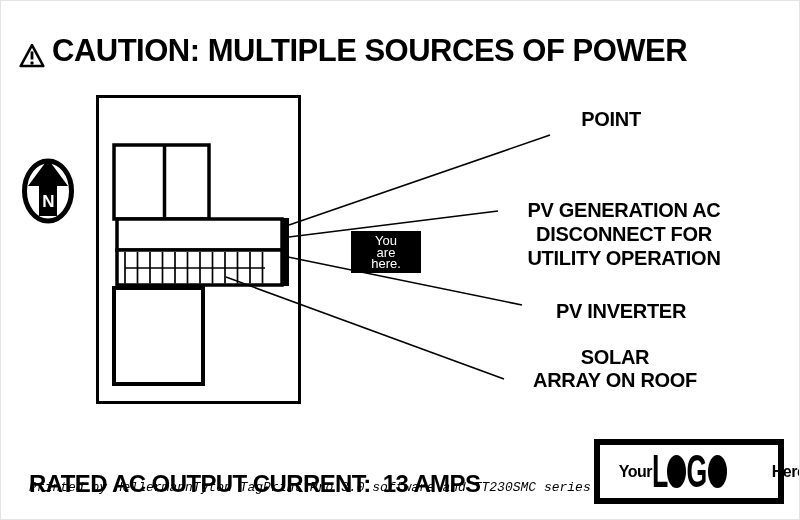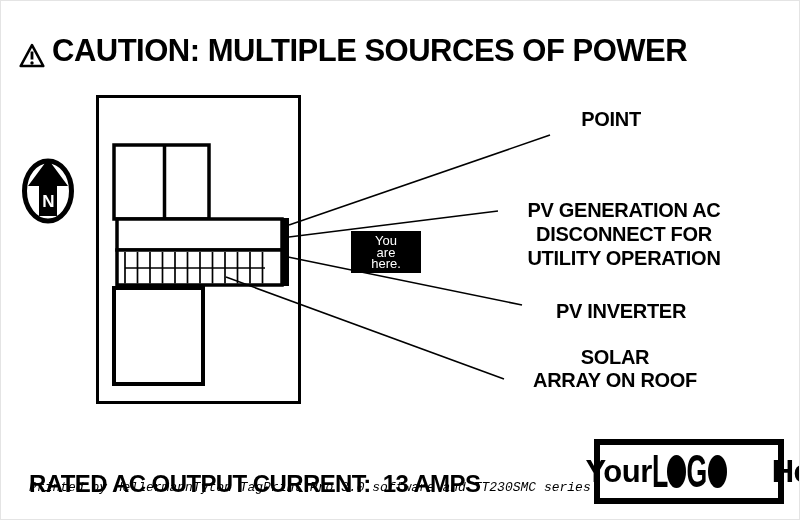--- a/index.html
+++ b/index.html
@@ -23,21 +23,21 @@
   .co-disconnect{left:506px;top:197px;width:234px;line-height:24px;}
   .co-inverter{left:530px;top:299px;width:180px;line-height:22px;}
   .co-solar{left:524px;top:345px;width:180px;line-height:23px;}
   
   .specs{left:28px;top:419px;font-size:24px;font-weight:bold;letter-spacing:-0.6px;line-height:25.5px;white-space:pre;}
   .printer-note{left:28px;top:479px;width:540px;text-align:center;font-size:13px;font-style:italic;white-space:pre;font-family:Liberation Mono, monospace;}
   
   .logo-box{left:593px;top:438px;width:190px;height:65px;border:6px solid #000;box-sizing:border-box;
             display:flex;align-items:center;justify-content:center;background:#fff;}
   .logo-word{display:flex;align-items:center;}
-  .logo-side{font-size:31px;font-weight:bold;letter-spacing:-0.5px;padding-left:46px;}
+  .logo-side{font-size:16px;font-weight:bold;letter-spacing:-0.5px;padding-left:46px;}
   .logo-tall{font-size:46px;font-weight:bold;display:inline-block;transform:scaleX(0.58);line-height:0.8;margin:0 -6px;}
   .logo-oval{display:inline-block;width:19px;height:33px;background:#000;border-radius:50%;margin:0 -1px;}
 </style>
 </head>
 <body>
 
 <svg id="diagram" class="abs" viewBox="0 0 800 520">
 
   <rect x="96.5" y="95.5" width="202" height="306" fill="none" stroke="#000" stroke-width="3"></rect>
 

